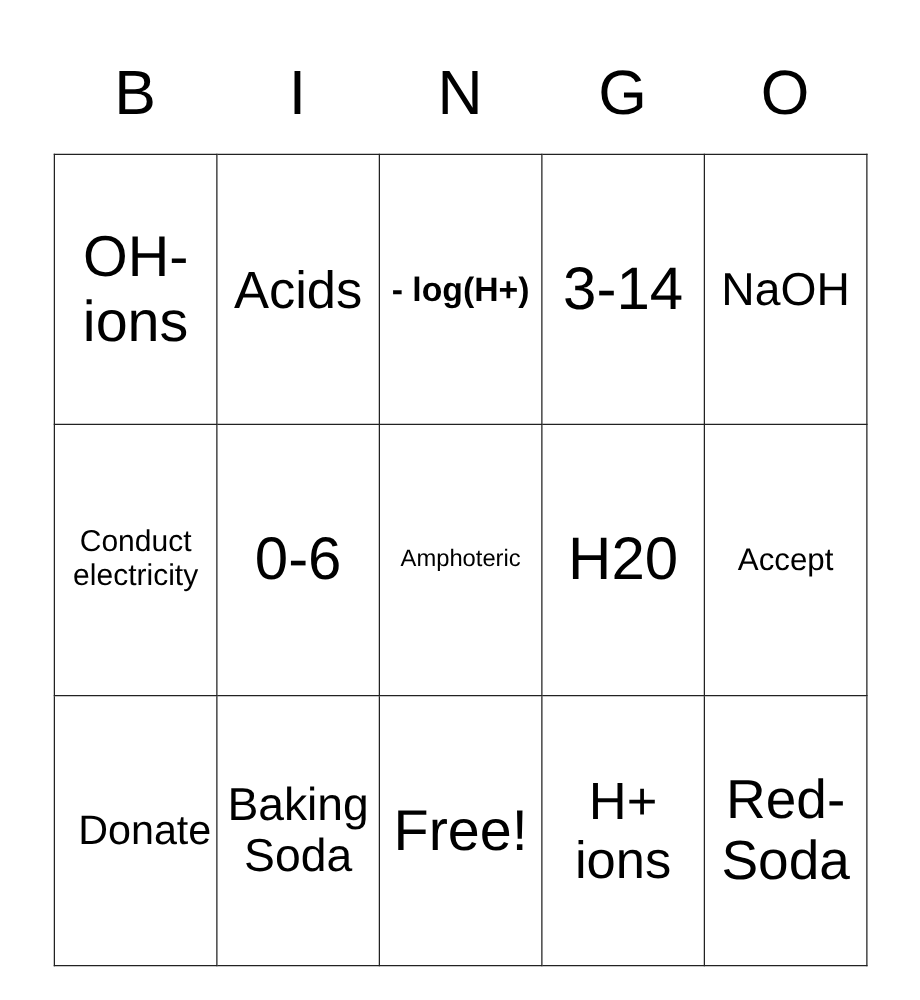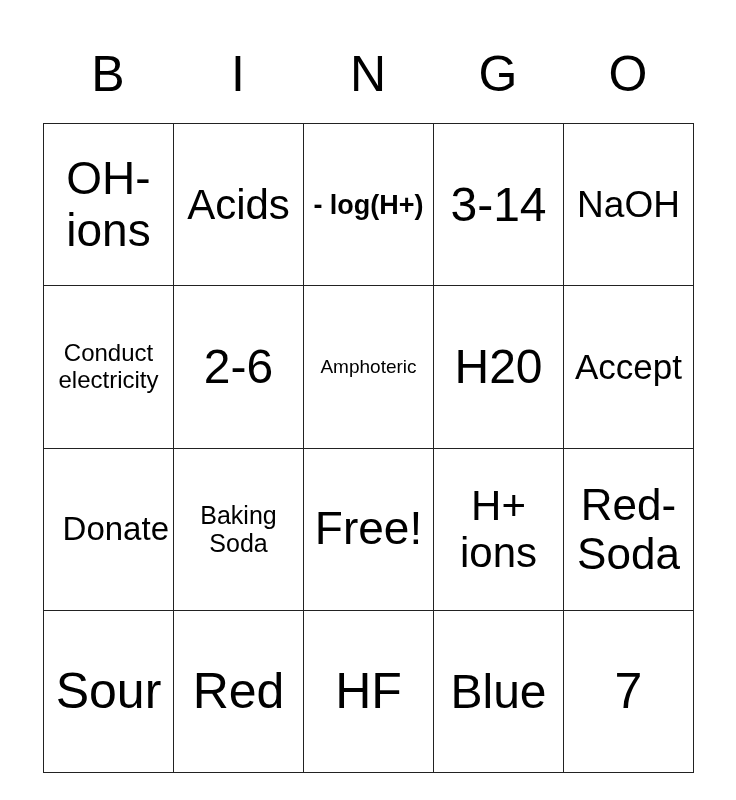--- a/index.html
+++ b/index.html
@@ -24,33 +24,26 @@
   <tbody id="grid-body">
       <tr>
         <td style="font-size: 46px;">OH- ions</td>
         <td style="font-size: 42px;">Acids</td>
         <td style="font-size: 27px; font-weight: bold;">- log(H+)</td>
         <td style="font-size: 48px;">3-14</td>
         <td style="font-size: 37px;">NaOH</td>
       </tr>
       <tr>
         <td style="font-size: 24px;">Conduct electricity</td>
-        <td style="font-size: 48px;">2-6</td>
+        <td style="font-size: 48px;">0-6</td>
         <td style="font-size: 19px;">Amphoteric</td>
         <td style="font-size: 48px;">H20</td>
-        <td style="font-size: 35px;">Accept</td>
+        <td style="font-size: 25px;">Accept</td>
       </tr>
       <tr>
         <td style="font-size: 33px; text-align: right;">Donate</td>
-        <td style="font-size: 25px;">Baking Soda</td>
+        <td style="font-size: 37px;">Baking Soda</td>
         <td style="font-size: 46px;">Free!</td>
         <td style="font-size: 42px;">H+ ions</td>
         <td style="font-size: 44px;">Red- Soda</td>
-      </tr>
-      <tr>
-        <td style="font-size: 50px;">Sour</td>
-        <td style="font-size: 50px;">Red</td>
-        <td style="font-size: 50px;">HF</td>
-        <td style="font-size: 48px;">Blue</td>
-        <td style="font-size: 50px;">7</td>
       </tr>
     </tbody>
 </table>
 
 </body></html>

